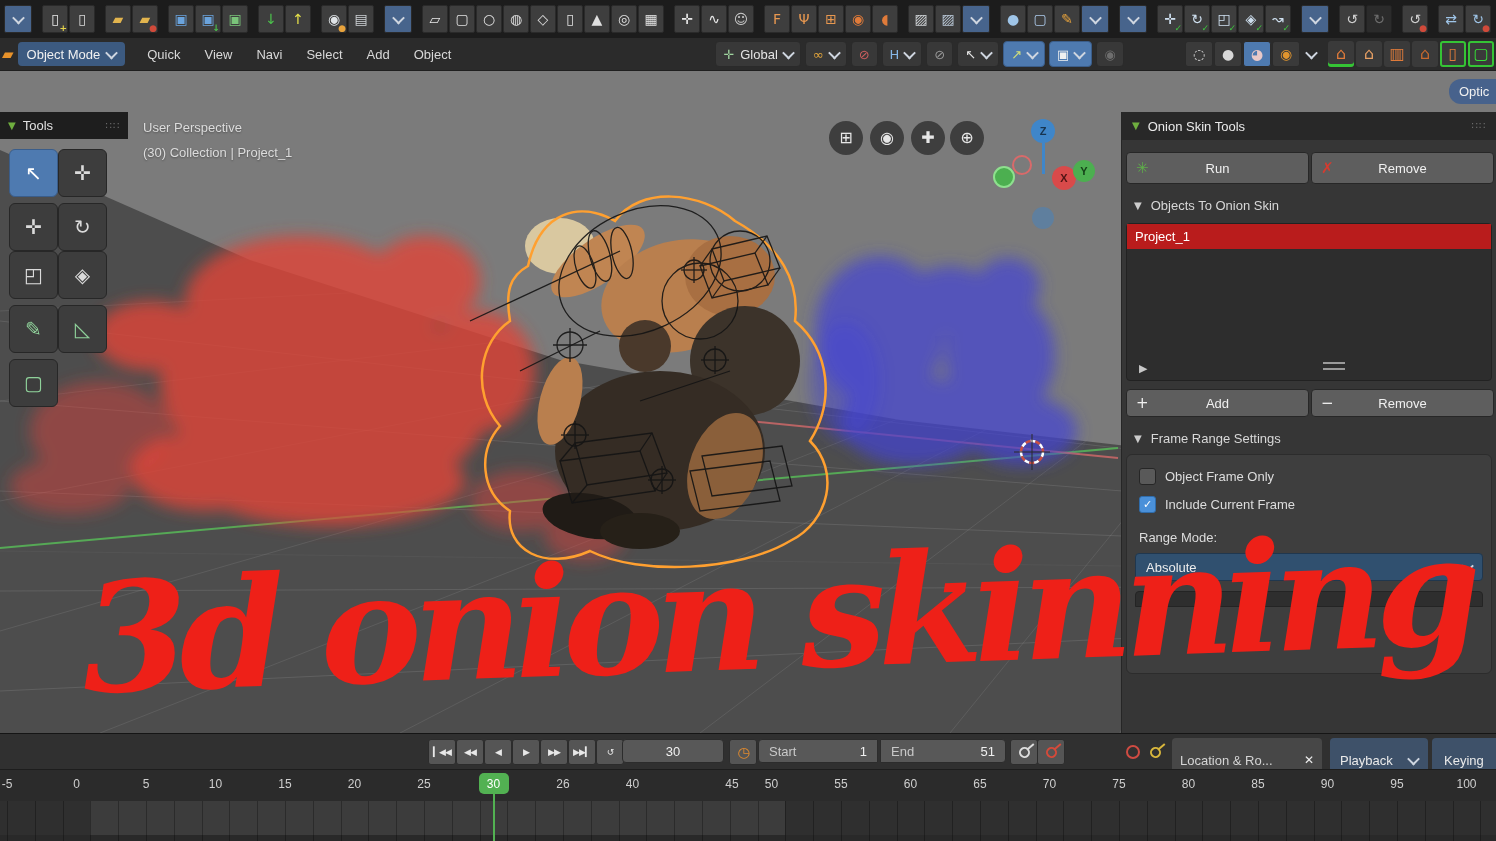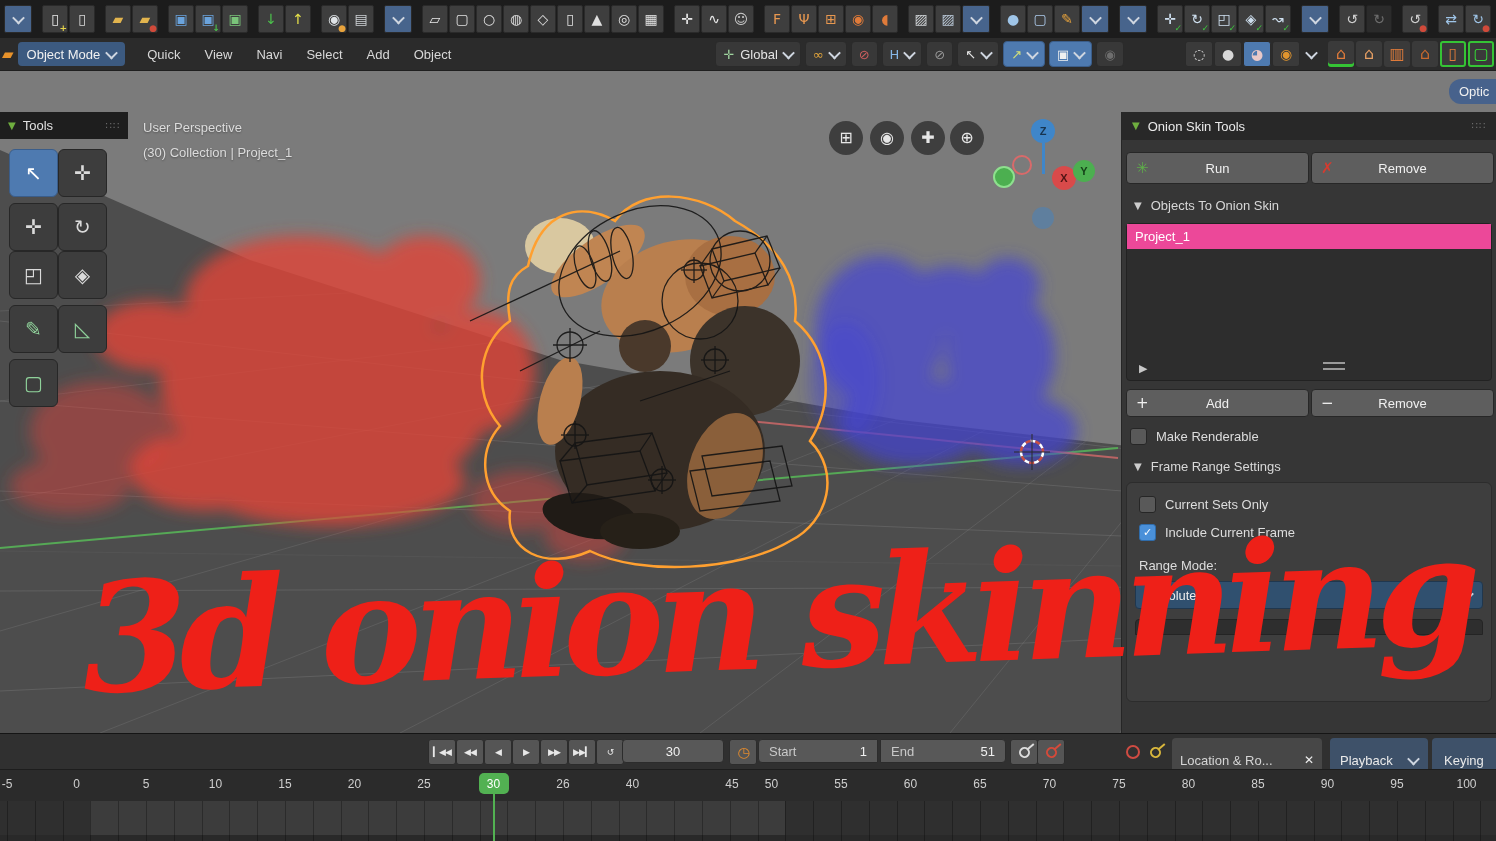--- a/index.html
+++ b/index.html
@@ -73,21 +73,21 @@
   .panel-btn .side-ic{position:absolute;left:9px;font-size:15px;}
   .section-row{display:flex;align-items:center;gap:9px;padding:14px 0 0 12px;color:#d8d8d8;}
   .section-row .tri{color:#cccccc;font-size:10px;}
   .cb-row{display:flex;align-items:center;gap:9px;padding:11px 0 0 8px;}
   .cb-box{width:15px;height:15px;background:#595959;border:1px solid #262626;border-radius:3px;
     display:flex;align-items:center;justify-content:center;flex:0 0 auto;}
   .cb-box.checked{background:#4a90d9;border-color:#2f6cab;}
   .cb-box .ck{color:#fff;font-size:11px;font-weight:bold;}
   .obj-list{margin:10px 4px 0 4px;height:156px;background:#2d2d2d;border:1px solid #222;border-radius:4px;position:relative;}
   .list-item{height:25px;display:flex;align-items:center;padding:0 8px;color:#fff;}
-  .list-item.selected{background:#ec4899;}
+  .list-item.selected{background:#b91c1c;}
   .list-foot-play{position:absolute;left:12px;bottom:6px;color:#c8c8c8;font-size:11px;}
   .list-grip{position:absolute;left:196px;bottom:10px;width:22px;border-top:2px solid #9a9a9a;border-bottom:2px solid #9a9a9a;height:4px;}
   .group-box{margin:8px 4px 0 4px;background:#3e3e3e;border:1px solid #2c2c2c;border-radius:6px;
     padding:2px 0 14px 4px;height:220px;box-sizing:border-box;}
   .rm-label{padding:17px 0 0 8px;color:#dcdcdc;}
   .dropdown{margin:8px 8px 0 4px;height:26px;background:#30506f;border:1px solid #20374e;border-radius:4px;
     display:flex;align-items:center;padding:0 10px;color:#ececec;}
   .dropdown .chevron{margin-left:auto;}
   .stub-row{display:flex;gap:2px;padding:10px 8px 0 4px;}
   .stub{flex:1;height:14px;background:#2e2e2e;border:1px solid #242424;border-radius:4px 4px 0 0;}
@@ -607,35 +607,29 @@
   <div class="btn-row" style="padding-top:8px;">
     <div class="panel-btn" style="height:26px;">
       <span class="side-ic glyph" style="color:#f0f0f0;">+</span>
       <span>Add</span>
     </div>
     <div class="panel-btn" style="height:26px;">
       <span class="side-ic glyph" style="color:#f0f0f0;">−</span>
       <span>Remove</span>
     </div>
   </div>
-  <div id="cb-make-renderable">
-      <div class="cb-row">
-        <span class="cb-box"></span>
-        <span>Make Renderable</span>
-      </div>
-    </div>
   <div class="section-row">
     <span class="tri glyph">▼</span>
     <span>Frame Range Settings</span>
   </div>
   <div class="group-box">
     <div id="cb-frame-checks">
         <div class="cb-row">
           <span class="cb-box"></span>
-          <span>Current Sets Only</span>
+          <span>Object Frame Only</span>
         </div>
         <div class="cb-row">
           <span class="cb-box checked">
             <span class="ck glyph">✓</span>
           </span>
           <span>Include Current Frame</span>
         </div>
       </div>
     <div class="rm-label">Range Mode:</div>
     <div class="dropdown">

